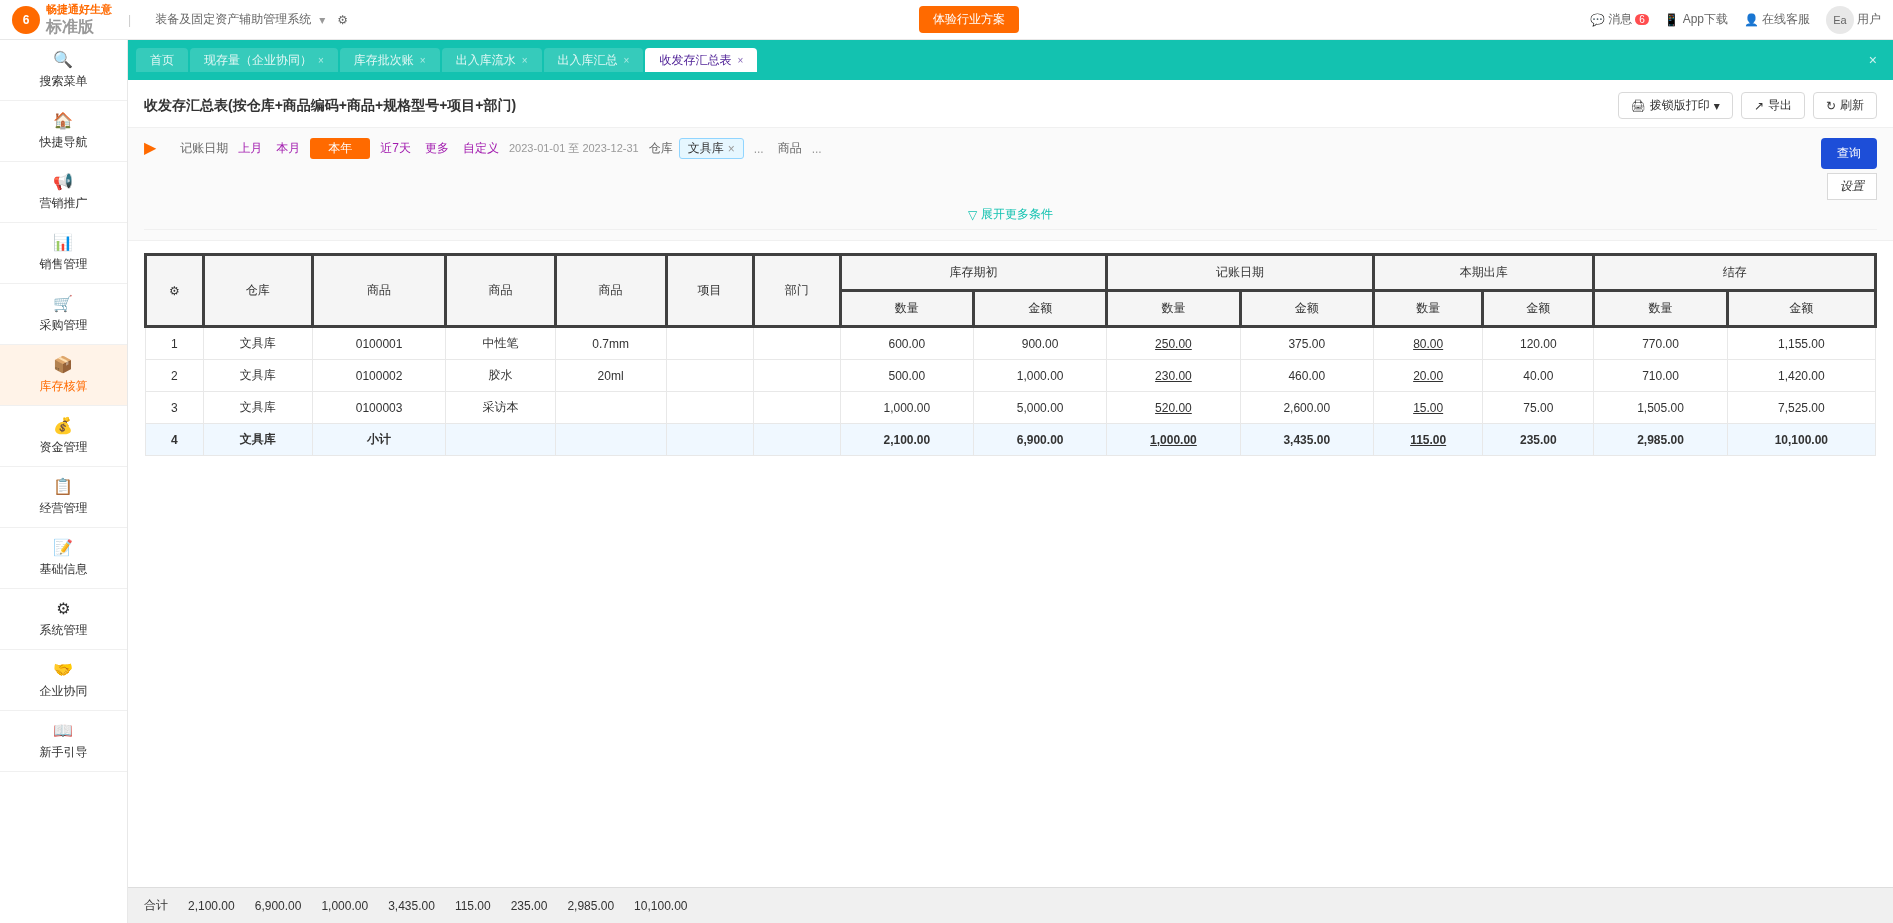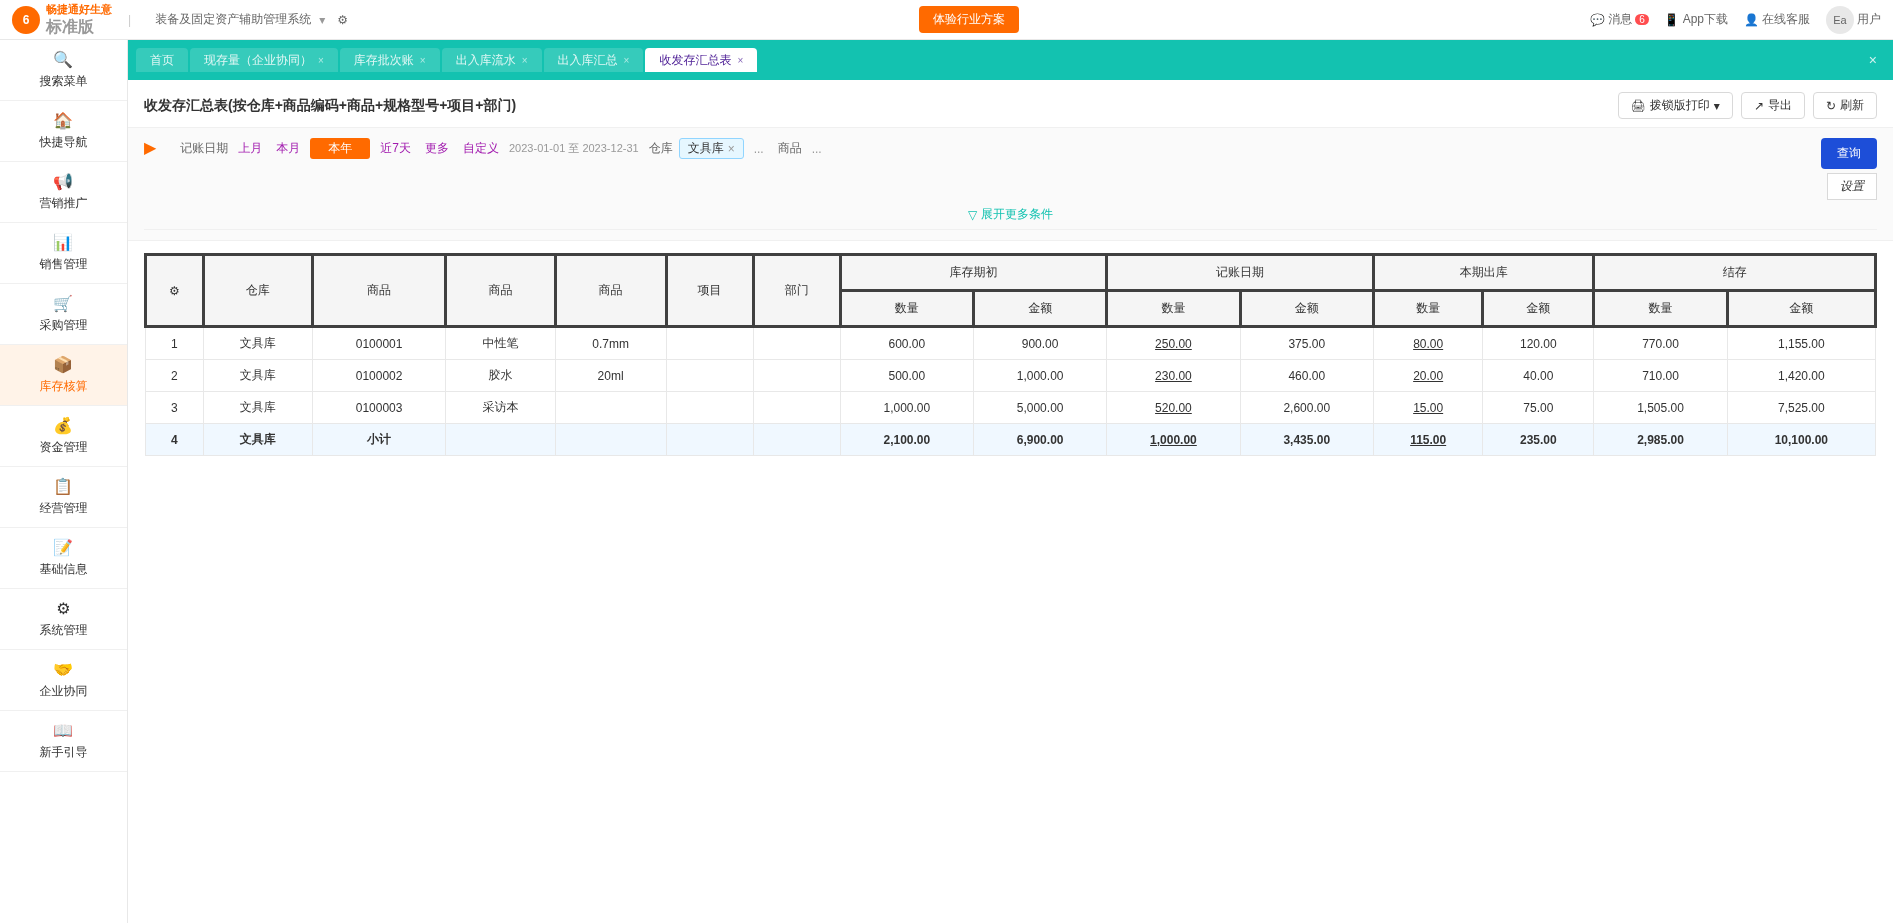--- a/index.html
+++ b/index.html
@@ -378,15 +378,28 @@
                 <td class="number-cell link-cell">115.00</td>
                 <td class="number-cell">235.00</td>
                 <td class="number-cell">2,985.00</td>
                 <td class="number-cell">10,100.00</td>
               </tr>
             </tbody>
           </table>
         </div>
       </div>
 
+      <div class="bottom-bar">
+        <span style="margin-right:20px;">合计</span>
+        <div class="bottom-total">
+          <span>2,100.00</span>
+          <span>6,900.00</span>
+          <span>1,000.00</span>
+          <span>3,435.00</span>
+          <span>115.00</span>
+          <span>235.00</span>
+          <span>2,985.00</span>
+          <span>10,100.00</span>
+        </div>
+      </div>
     </div>
   </div>
 </div>
 
 </body></html>

